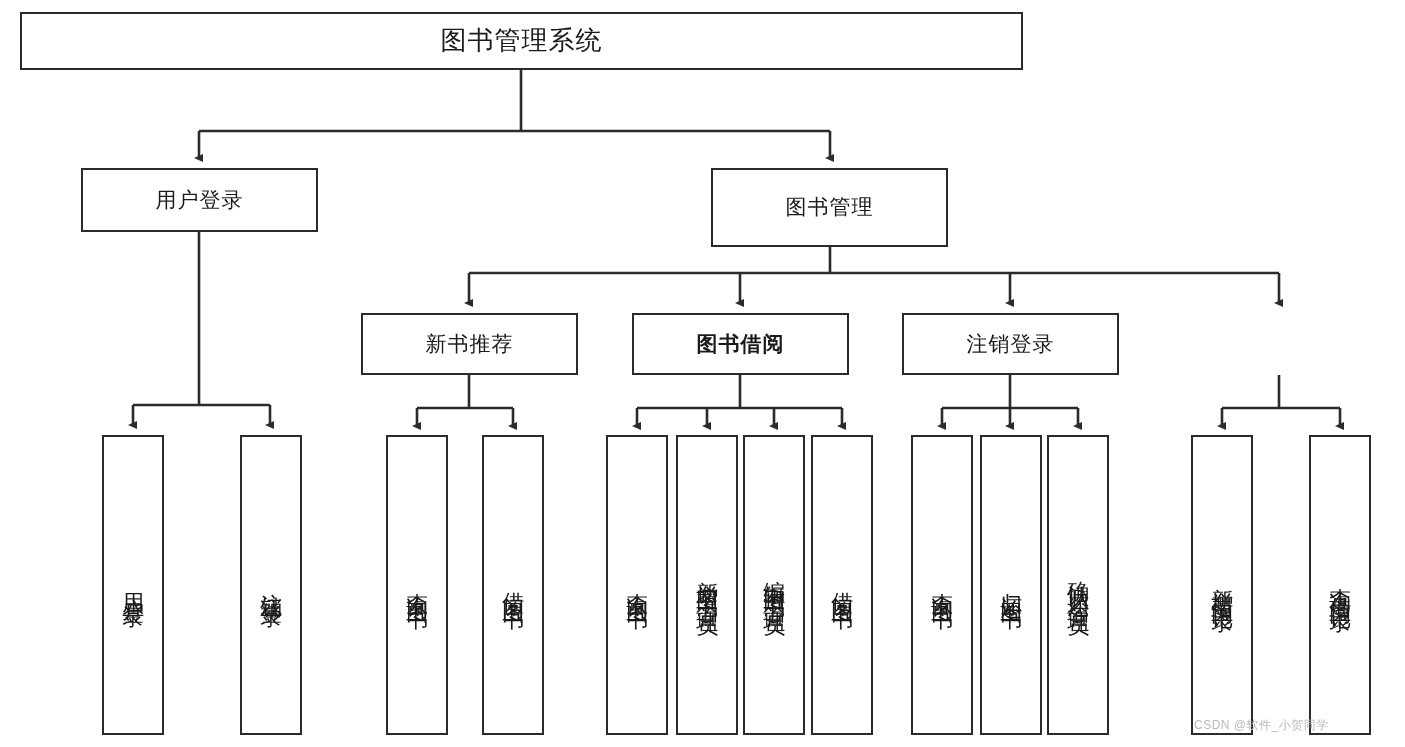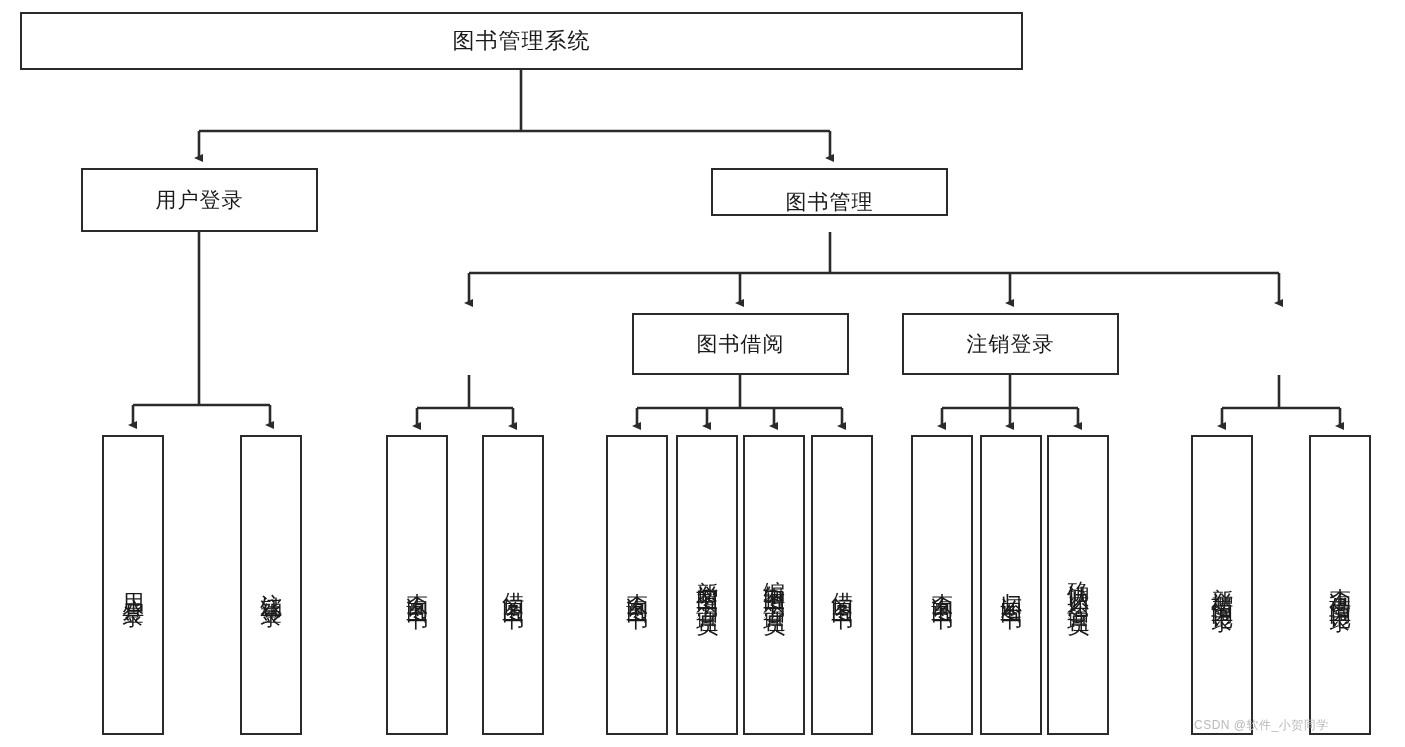--- a/index.html
+++ b/index.html
@@ -42,21 +42,21 @@
     text-align: center;
     line-height: 1.15;
     white-space: nowrap;
   }
   
   .node.h .label {
     font-size: 21px;
     letter-spacing: 1px;
   }
   .node.root .label {
-    font-size: 22px;
+    font-size: 26px;
     letter-spacing: 1px;
   }
   
   .node.v {
     align-items: center;
     justify-content: center;
   }
   .node.v .label {
     writing-mode: vertical-rl;
     text-orientation: upright;
@@ -131,25 +131,28 @@
     </g>
   </svg>
 
   <div class="node h root" style="left:20px; top:12px; width:1003px; height:58px;">
     <span class="label">图书管理系统</span>
   </div>
 
   <div class="node h" style="left:81px; top:168px; width:237px; height:64px;">
     <span class="label">用户登录</span>
   </div>
-  <div class="node h" style="left:711px; top:168px; width:237px; height:48px;align-items:flex-end;">
+  <div class="node h" style="left:711px; top:168px; width:237px; height:79px;">
     <span class="label">图书管理</span>
   </div>
 
-  <div class="node h" style="left:632px; top:313px; width:217px; height:62px;">
+  <div class="node h" style="left:361px; top:313px; width:217px; height:62px;">
+    <span class="label">新书推荐</span>
+  </div>
+  <div class="node h" style="left:632px; top:313px; width:217px; height:62px;font-weight:bold;">
     <span class="label">图书借阅</span>
   </div>
   <div class="node h" style="left:902px; top:313px; width:217px; height:62px;">
     <span class="label">注销登录</span>
   </div>
 
   <div class="node v" style="left:102px; top:435px; width:62px; height:300px;">
     <span class="label">用户登录</span>
   </div>
   <div class="node v" style="left:240px; top:435px; width:62px; height:300px;">

